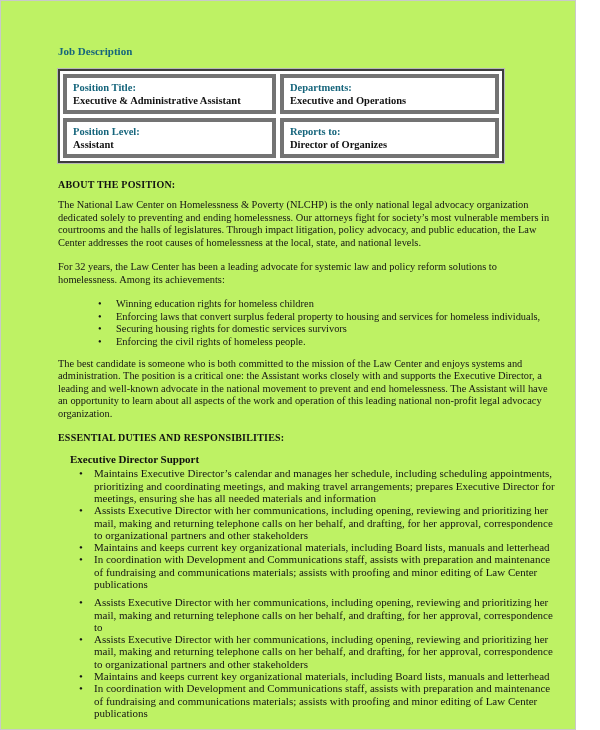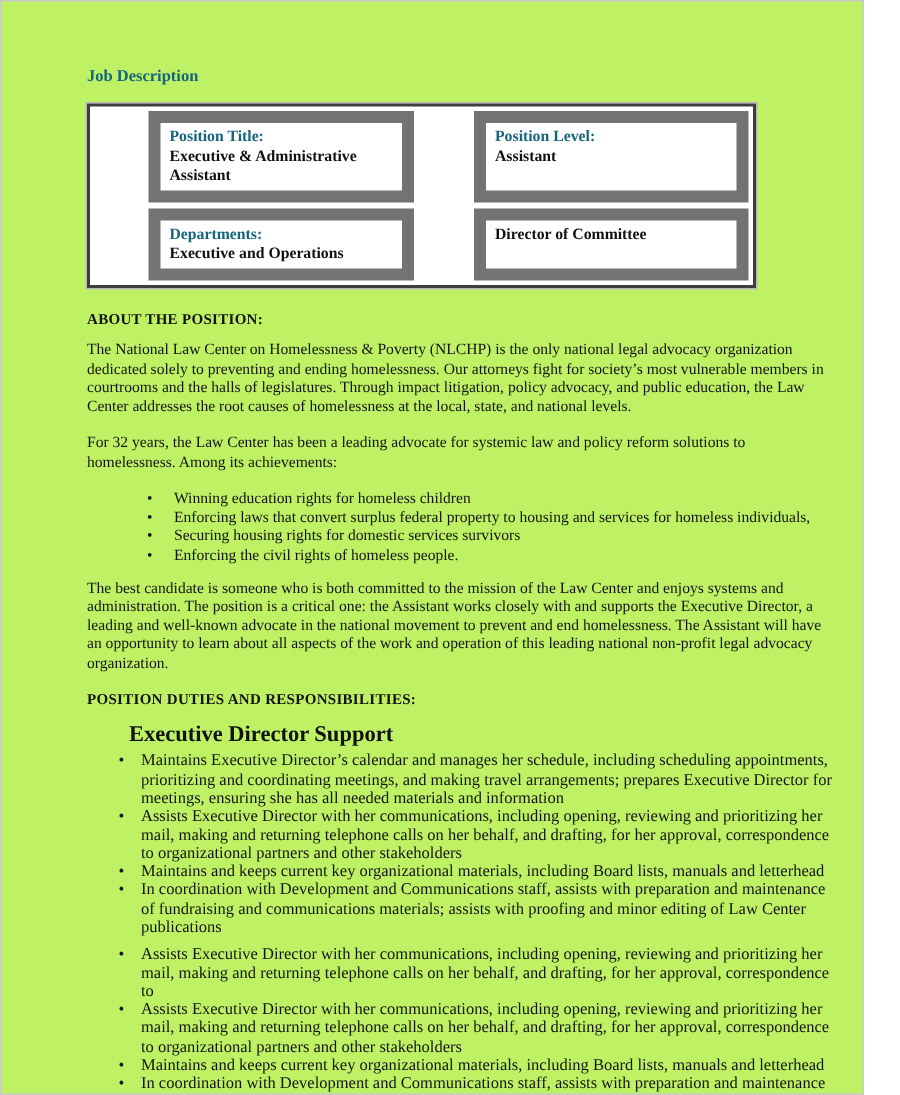--- a/index.html
+++ b/index.html
@@ -29,24 +29,23 @@
     border: 2px solid #3d3d3d;
     box-shadow: 0 0 0 1px #b8b8b8;
     padding: 3px;
     display: grid;
     grid-template-columns: 213px 1fr;
     gap: 4px;
     margin-bottom: 16px;
     background: #ffffff;
   }
   .info-cell {
-    border: 8px solid #737373;
+    border: 4px solid #737373;
     min-height: 40px;
     padding: 3px 6px;
-    margin-left: 36px;
   }
   .info-label {
     color: #16657c;
     font-weight: bold;
     font-size: 10.5px;
     line-height: 13px;
   }
   .info-value {
     color: #111111;
     font-weight: bold;
@@ -82,23 +81,23 @@
     line-height: 12.7px;
   }
   ul.achievements li::before {
     content: "\2022";
     position: absolute;
     left: 40px;
     top: 0;
   }
 
   .sub-heading {
-    font-size: 15px;
+    font-size: 11px;
     font-weight: bold;
-    margin: 10px 0 2px 28px;
+    margin: 10px 0 2px 12px;
     color: #111111;
   }
 
   ul.duties {
     list-style: none;
     width: 498px;
   }
   ul.duties li {
     position: relative;
     padding-left: 36px;
@@ -119,48 +118,49 @@
 <div class="page">
 
   <div class="doc-title">Job Description</div>
 
   <div class="info-table">
     <div class="info-cell">
       <div class="info-label">Position Title:</div>
       <div class="info-value">Executive &amp; Administrative Assistant</div>
     </div>
     <div class="info-cell">
+      <div class="info-label">Departments:</div>
+      <div class="info-value">Executive and Operations</div>
+    </div>
+    <div class="info-cell">
       <div class="info-label">Position Level:</div>
       <div class="info-value">Assistant</div>
     </div>
     <div class="info-cell">
-      <div class="info-label">Departments:</div>
-      <div class="info-value">Executive and Operations</div>
-    </div>
-    <div class="info-cell">
-      <div class="info-value">Director of Committee</div>
+      <div class="info-label">Reports to:</div>
+      <div class="info-value">Director of Organizes</div>
     </div>
   </div>
 
   <div class="section-heading">ABOUT THE POSITION:</div>
 
   <p class="body">The National Law Center on Homelessness &amp; Poverty (NLCHP) is the only national legal advocacy organization dedicated solely to preventing and ending homelessness.  Our attorneys fight for society’s most vulnerable members in courtrooms and the halls of legislatures.  Through impact litigation, policy advocacy, and public education, the Law Center addresses the root causes of homelessness at the local, state, and national levels.</p>
 
   <p class="body">For 32 years, the Law Center has been a leading advocate for systemic law and policy reform solutions to homelessness.  Among its achievements:</p>
 
   <ul class="achievements">
     <li>Winning education rights for homeless children</li>
     <li>Enforcing laws that convert surplus federal property to housing and services for homeless individuals,</li>
     <li>Securing housing rights for domestic services survivors</li>
     <li>Enforcing the civil rights of homeless people.</li>
   </ul>
 
   <p class="body">The best candidate is someone who is both committed to the mission of the Law Center and enjoys systems and administration.  The position is a critical one: the Assistant works closely with and supports the Executive Director, a leading and well-known advocate in the national movement to prevent and end homelessness.  The Assistant will have an opportunity to learn about all aspects of the work and operation of this leading national non-profit legal advocacy organization.</p>
 
-  <div class="section-heading duties-heading">POSITION DUTIES AND RESPONSIBILITIES:</div>
+  <div class="section-heading duties-heading">ESSENTIAL DUTIES AND RESPONSIBILITIES:</div>
 
   <div class="sub-heading">Executive Director Support</div>
 
   <ul class="duties">
     <li>Maintains Executive Director’s calendar and manages her schedule, including scheduling appointments, prioritizing and coordinating meetings,  and making travel arrangements; prepares Executive Director for meetings, ensuring she has all needed materials and information</li>
     <li>Assists Executive Director with her communications, including opening, reviewing and prioritizing her mail, making and returning telephone calls on her behalf, and drafting, for her approval, correspondence to organizational partners and other stakeholders</li>
     <li>Maintains and keeps current key organizational materials, including Board lists, manuals and letterhead</li>
     <li>In coordination with Development and Communications staff, assists with preparation and maintenance of fundraising and communications materials; assists with proofing and minor editing of Law Center publications</li>
     <li class="gap-before">Assists Executive Director with her communications, including opening, reviewing and prioritizing her mail, making and returning telephone calls on her behalf, and drafting, for her approval, correspondence to</li>
     <li>Assists Executive Director with her communications, including opening, reviewing and prioritizing her mail, making and returning telephone calls on her behalf, and drafting, for her approval, correspondence to organizational partners and other stakeholders</li>

